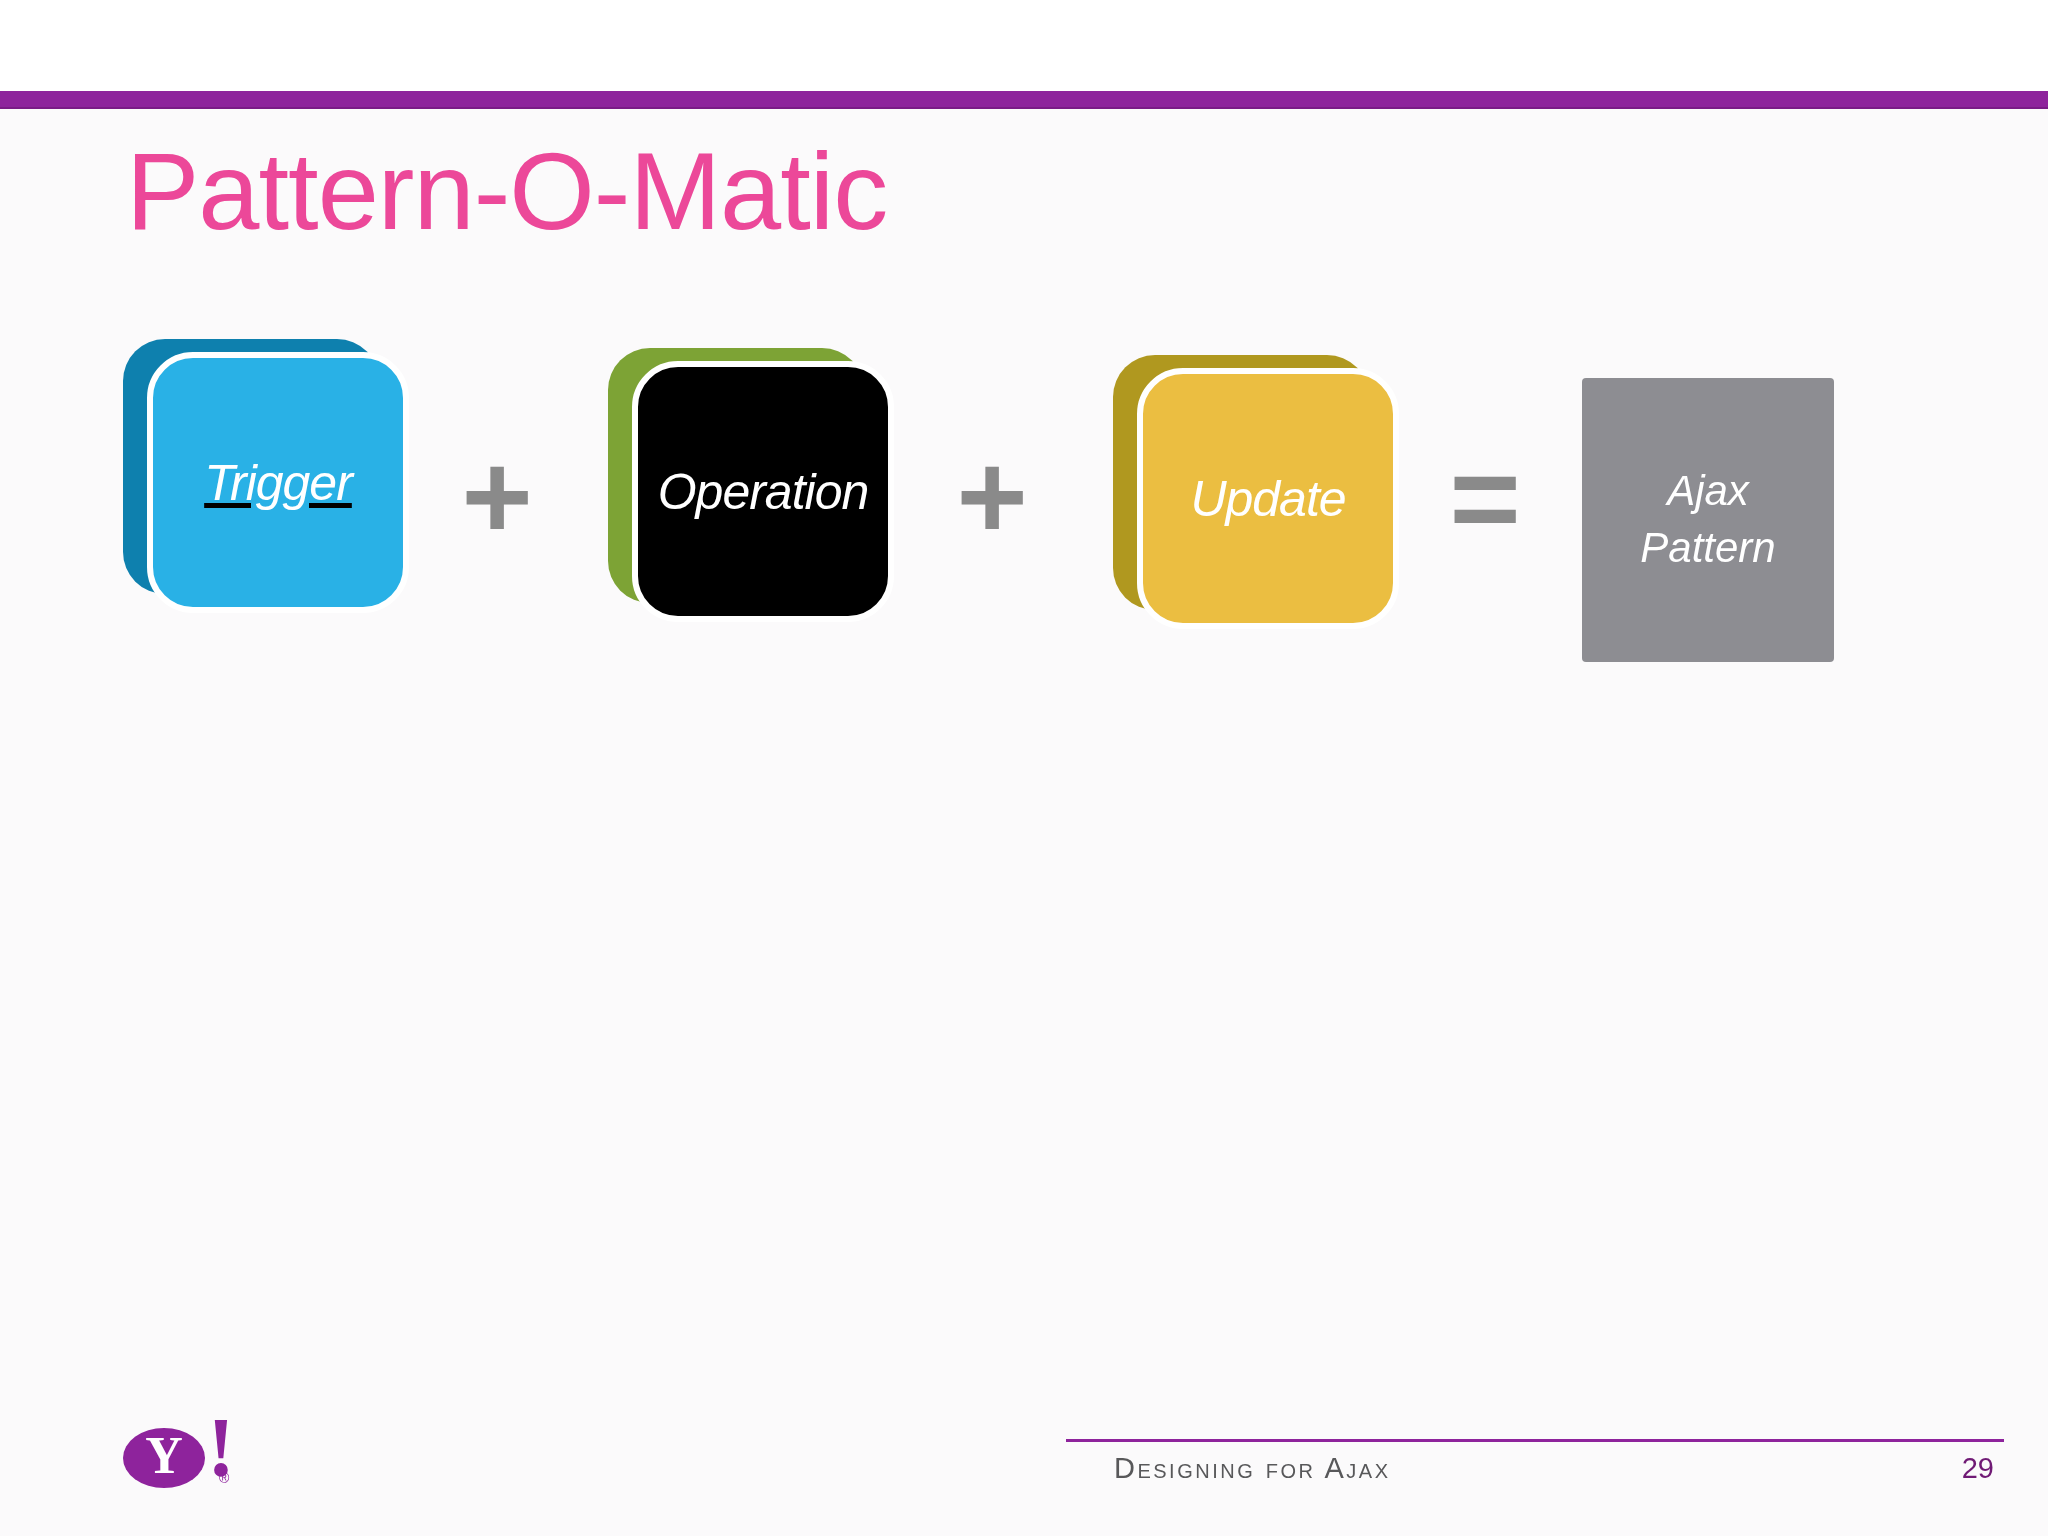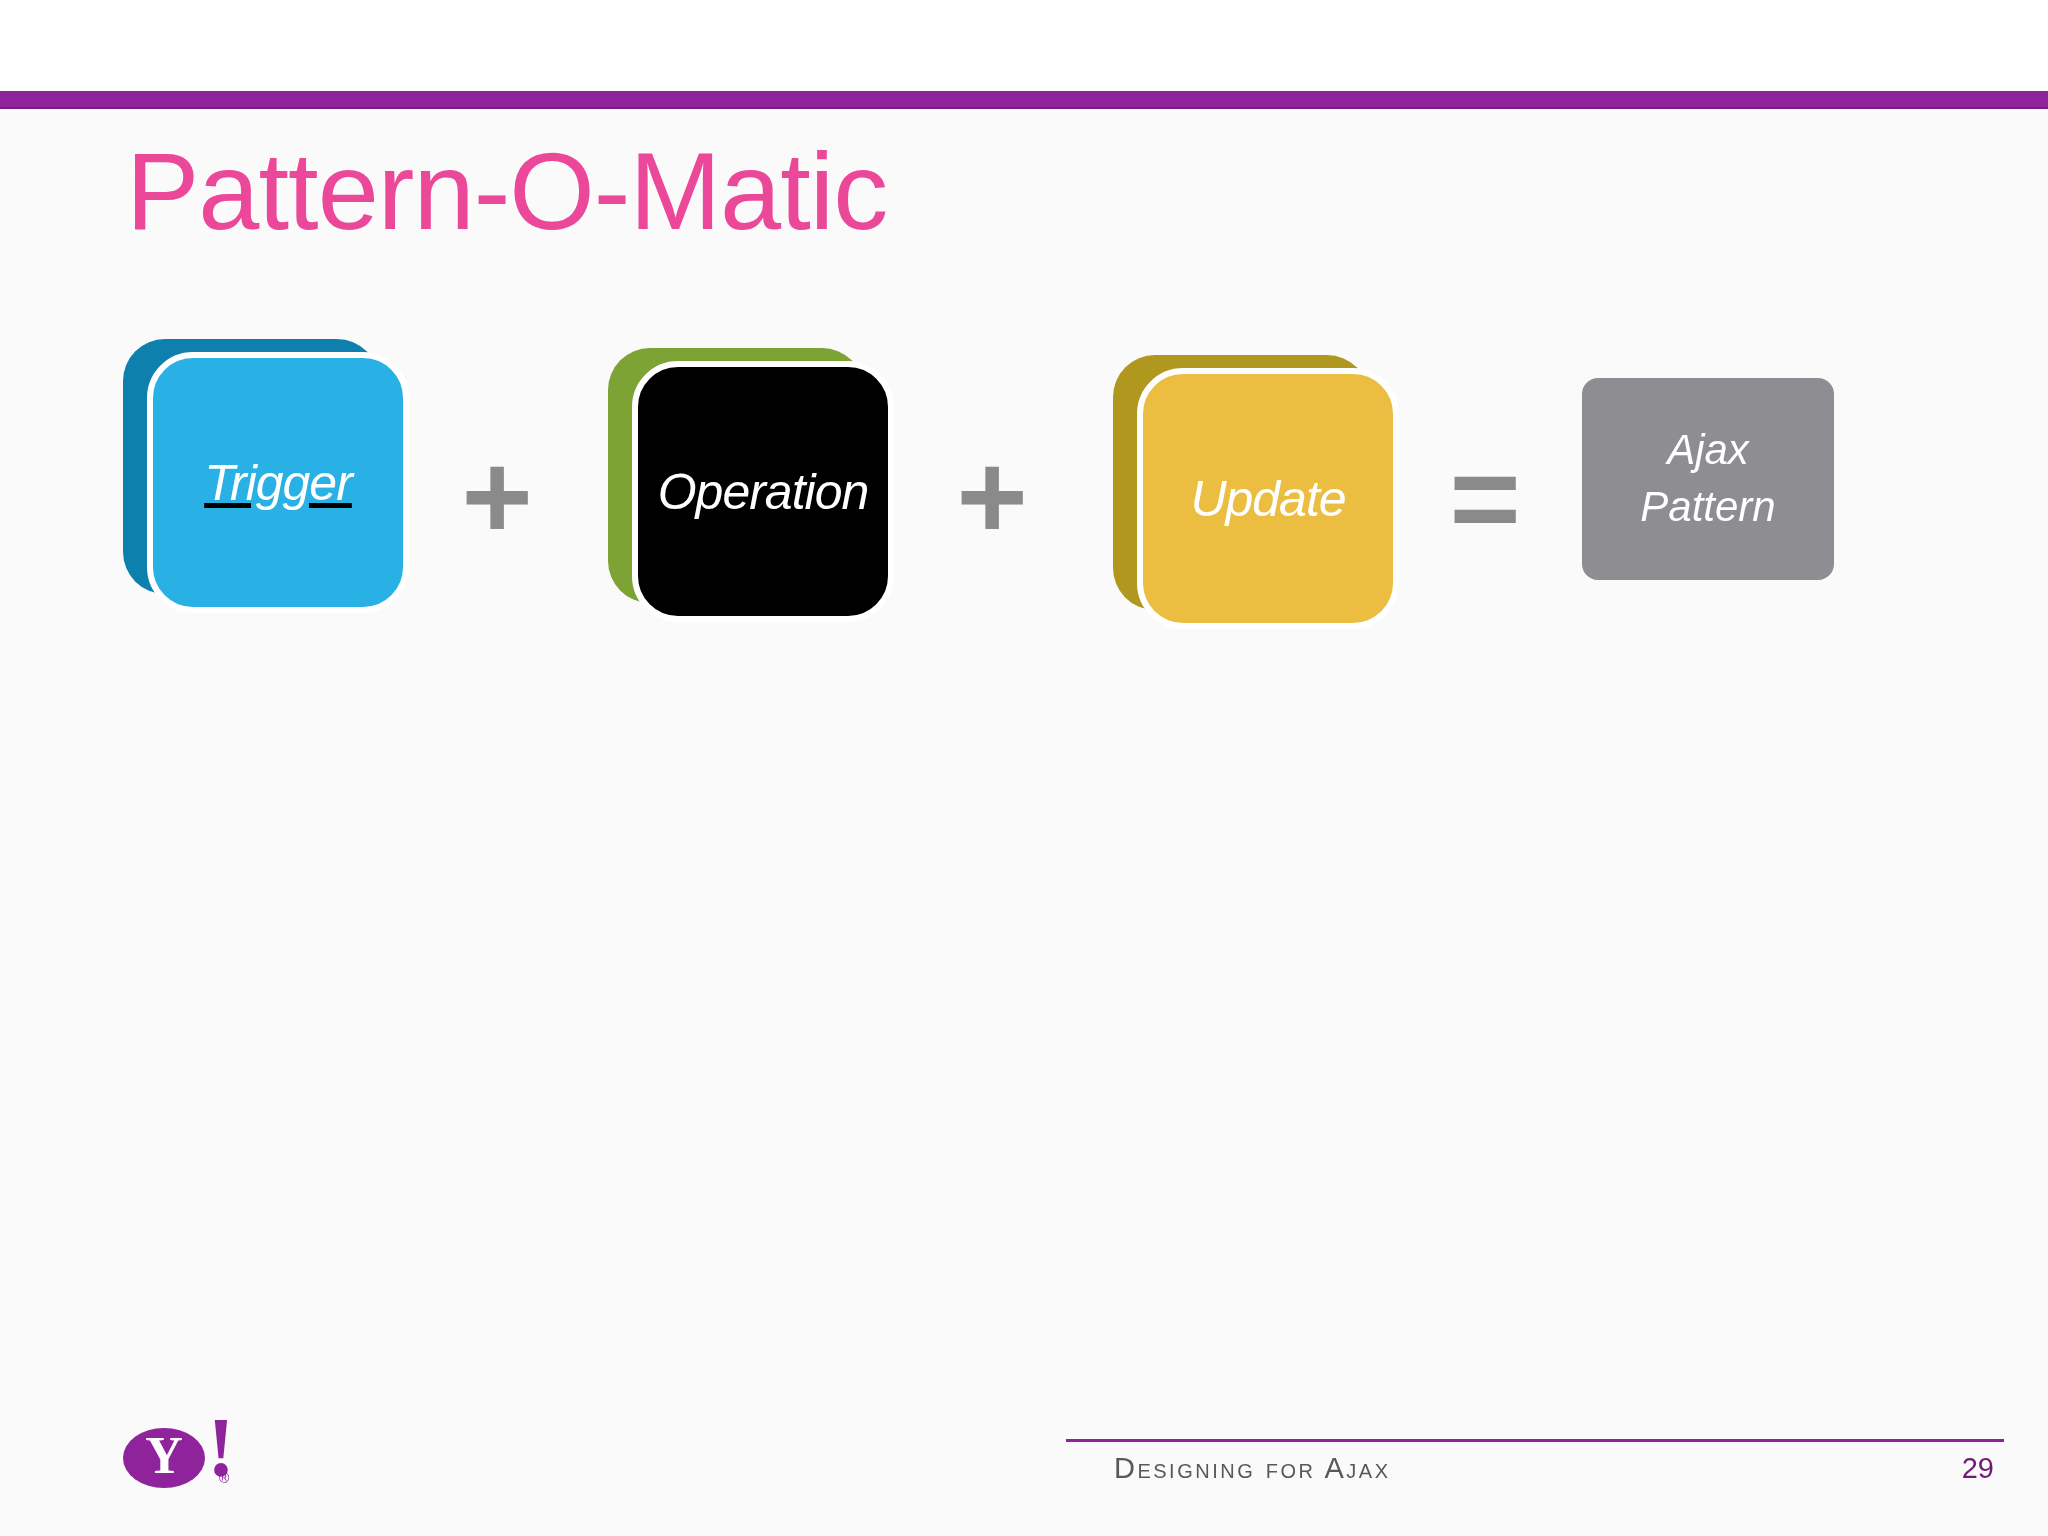--- a/index.html
+++ b/index.html
@@ -85,22 +85,22 @@
     line-height: 1;
   }
   .op-plus1  { left: 432px;  top: 432px; }
   .op-plus2  { left: 927px;  top: 432px; }
   .op-equals { left: 1420px; top: 433px; }
 
   
   .result-card {
     position: absolute;
     left: 1582px; top: 378px;
-    width: 252px; height: 202px;
-    border-radius: 16px;
+    width: 252px; height: 284px;
+    border-radius: 4px;
     background: #8d8d92;
     display: flex;
     flex-direction: column;
     align-items: center;
     justify-content: center;
   }
   .result-line {
     color: #ffffff;
     font-style: italic;
     font-size: 42px;

